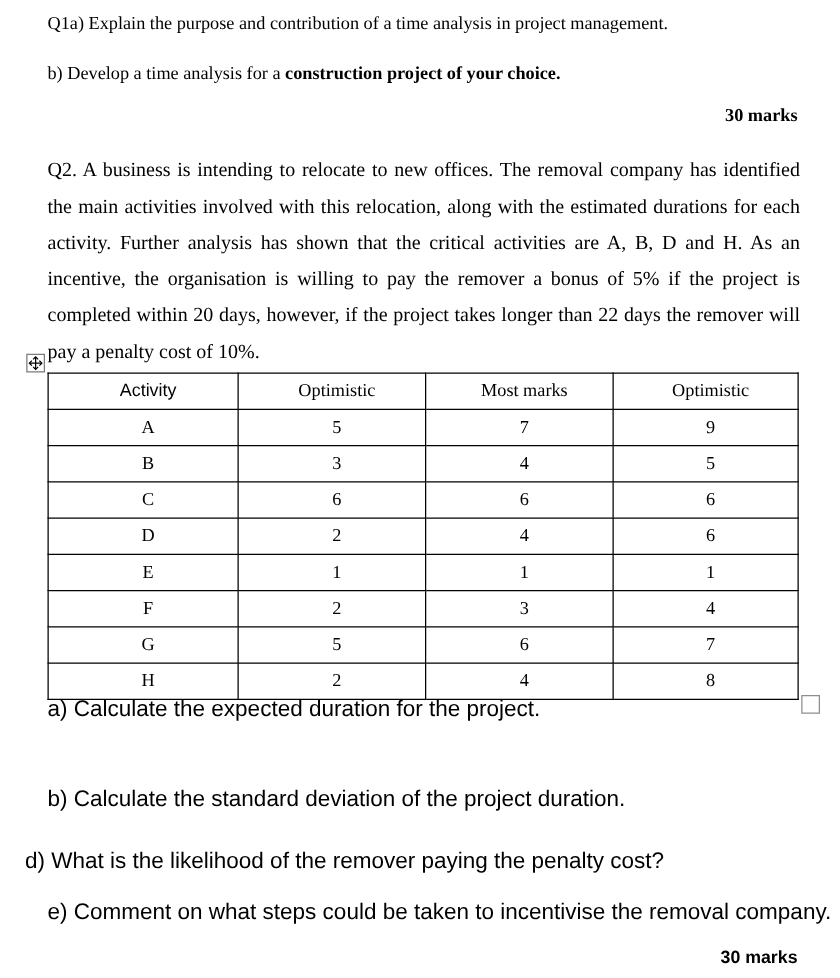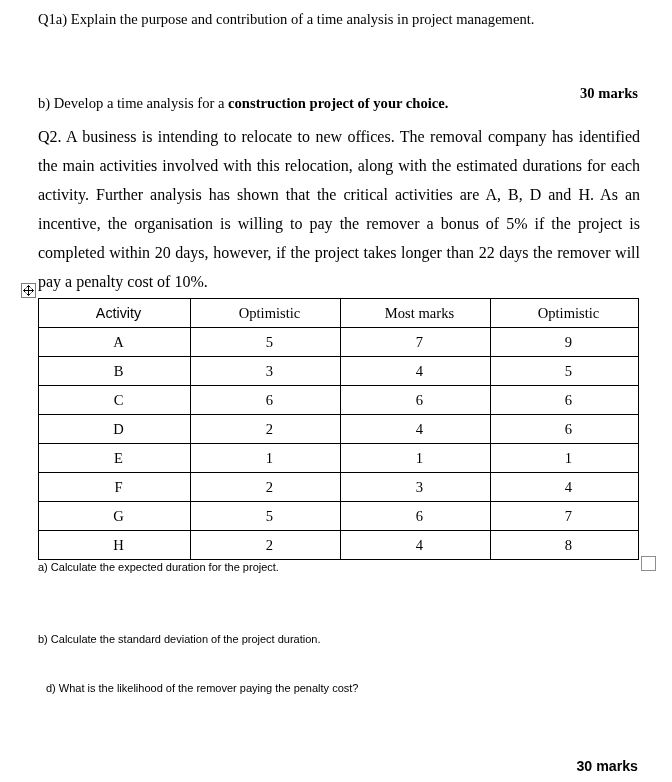--- a/index.html
+++ b/index.html
@@ -26,21 +26,21 @@
   
   .para {
     position: absolute;
     font-family: "Liberation Serif", "DejaVu Serif", serif;
     font-size: 14.6px;
     line-height: 26px;
     color: #000;
   }
 
   .q1a  { left: 38px; top: 6px;   width: 600px; }
-  .q1b  { left: 38px; top: 46px;  width: 600px; margin-top: 44px; }
+  .q1b  { left: 38px; top: 46px;  width: 600px; }
 
   .marks-top {
     position: absolute;
     left: 38px; top: 85px; width: 600px;
     text-align: right;
     font-family: "Liberation Serif", "DejaVu Serif", serif;
     font-weight: bold;
     font-size: 14.6px;
   }
 
@@ -113,29 +113,29 @@
     height: 15px;
     border: 1px solid #8d8d8d;
     background: #ffffff;
     box-sizing: border-box;
   }
 
   
   .qitem {
     position: absolute;
     font-family: "Liberation Sans", "DejaVu Sans", sans-serif;
-    font-size: 11px;
+    font-size: 18px;
     line-height: 20px;
     color: #000;
     white-space: nowrap;
   }
   .qa { left: 38px; top: 557px; }
   .qb { left: 38px; top: 629px; }
   .qc { left: 41px; top: 637px; }
-  .qd { left: 46px; top: 678px; }
+  .qd { left: 20px; top: 678px; }
   .qe { left: 38px; top: 719px; }
 
   .marks-bottom {
     position: absolute;
     left: 38px; top: 758px; width: 600px;
     text-align: right;
     font-family: "Liberation Sans", "DejaVu Sans", sans-serif;
     font-weight: bold;
     font-size: 14.2px;
   }
@@ -235,16 +235,17 @@
         </tr>
       </tbody>
     </table>
   </div>
 
   <div class="table-resize-handle"></div>
 
   <div class="qitem qa">a) Calculate the expected duration for the project.</div>
   <div class="qitem qb">b) Calculate the standard deviation of the project duration.</div>
   <div class="qitem qd">d) What is the likelihood of the remover paying the penalty cost?</div>
+  <div class="qitem qe">e) Comment on what steps could be taken to incentivise the removal company.</div>
 
   <div class="marks-bottom">30 marks</div>
 
 </div>
 
 </body></html>

